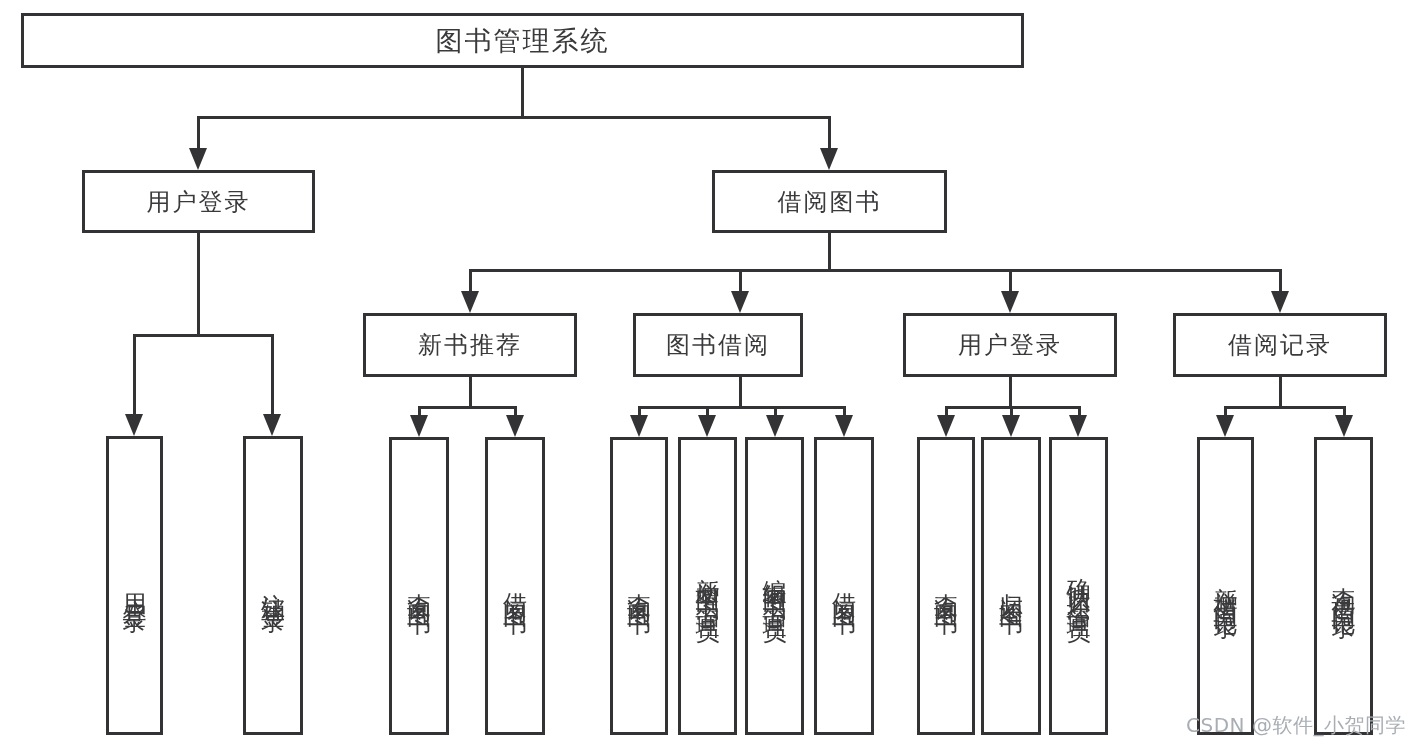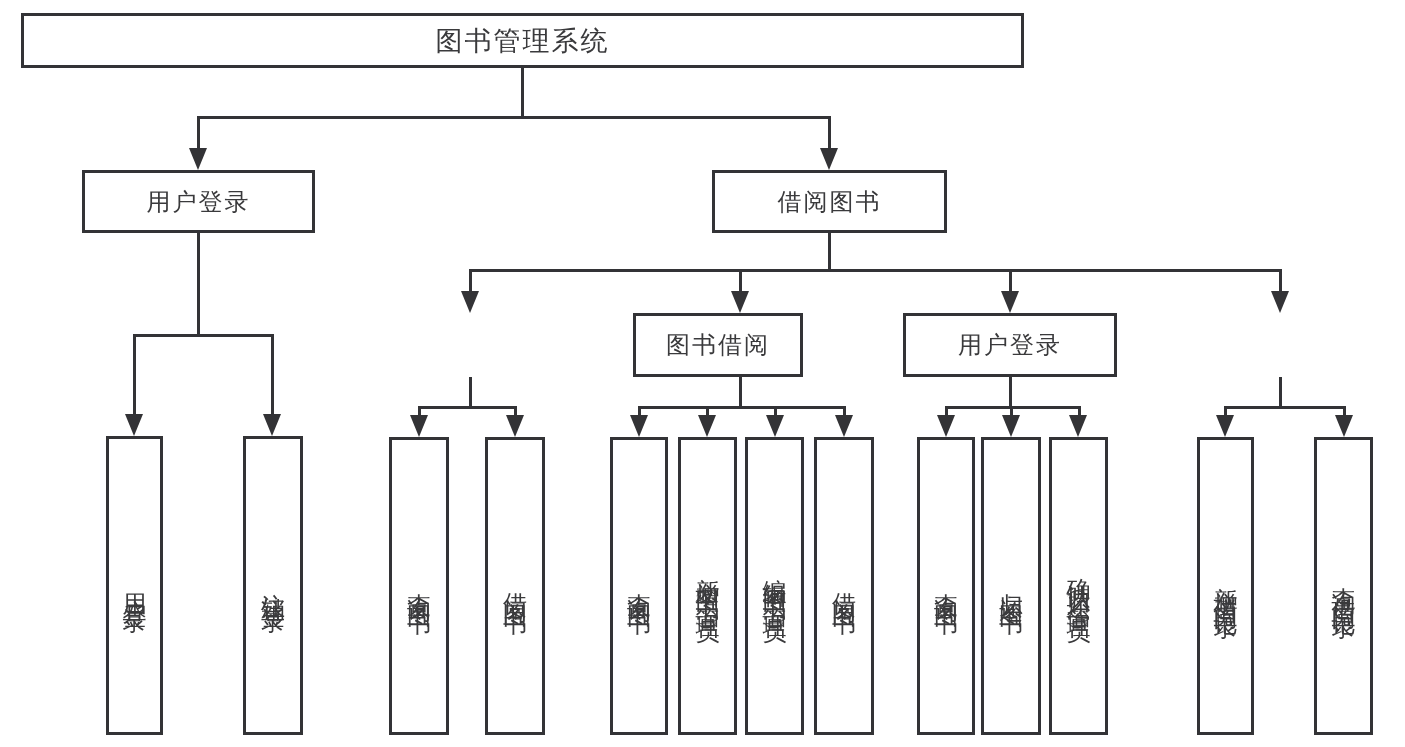--- a/index.html
+++ b/index.html
@@ -66,22 +66,24 @@
   <div class="hline" style="left:468.5px;top:269px;width:813px"></div>
   <div class="vline" style="left:468.5px;top:269px;height:24px"></div>
   <div class="vline" style="left:738.5px;top:269px;height:24px"></div>
   <div class="vline" style="left:1008.5px;top:269px;height:24px"></div>
   <div class="vline" style="left:1278.5px;top:269px;height:24px"></div>
   <div class="arrow" style="left:461px;top:291px"></div>
   <div class="arrow" style="left:731px;top:291px"></div>
   <div class="arrow" style="left:1001px;top:291px"></div>
   <div class="arrow" style="left:1271px;top:291px"></div>
 
+  <div class="box hbox" style="left:363px;top:313px;width:214px;height:64px">新书推荐</div>
   <div class="box hbox" style="left:633px;top:313px;width:170px;height:64px">图书借阅</div>
   <div class="box hbox" style="left:903px;top:313px;width:214px;height:64px">用户登录</div>
+  <div class="box hbox" style="left:1173px;top:313px;width:214px;height:64px">借阅记录</div>
 
   <div class="vline" style="left:468.5px;top:377px;height:30px"></div>
   <div class="vline" style="left:738.5px;top:377px;height:30px"></div>
   <div class="vline" style="left:1008.5px;top:377px;height:30px"></div>
   <div class="vline" style="left:1278.5px;top:377px;height:30px"></div>
 
   <div class="hline" style="left:417.5px;top:406px;width:99px"></div>
   <div class="hline" style="left:637.5px;top:406px;width:208px"></div>
   <div class="hline" style="left:944.5px;top:406px;width:135px"></div>
   <div class="hline" style="left:1223.5px;top:406px;width:122px"></div>
@@ -118,14 +120,15 @@
   <div class="box vbox" style="left:745px;top:437px;width:59px;height:298px">编辑图书（管理员）</div>
   <div class="box vbox" style="left:814px;top:437px;width:60px;height:298px">借阅图书</div>
 
   <div class="box vbox" style="left:917px;top:437px;width:58px;height:298px">查询图书</div>
   <div class="box vbox" style="left:981px;top:437px;width:60px;height:298px">归还图书</div>
   <div class="box vbox" style="left:1049px;top:437px;width:59px;height:298px">确认归还（管理员）</div>
 
   <div class="box vbox" style="left:1197px;top:437px;width:57px;height:298px">新增借阅记录</div>
   <div class="box vbox" style="left:1314px;top:437px;width:59px;height:298px">查询借阅记录</div>
 
+  <div class="watermark">CSDN @软件_小贺同学</div>
 
 </div>
 
 </body></html>

